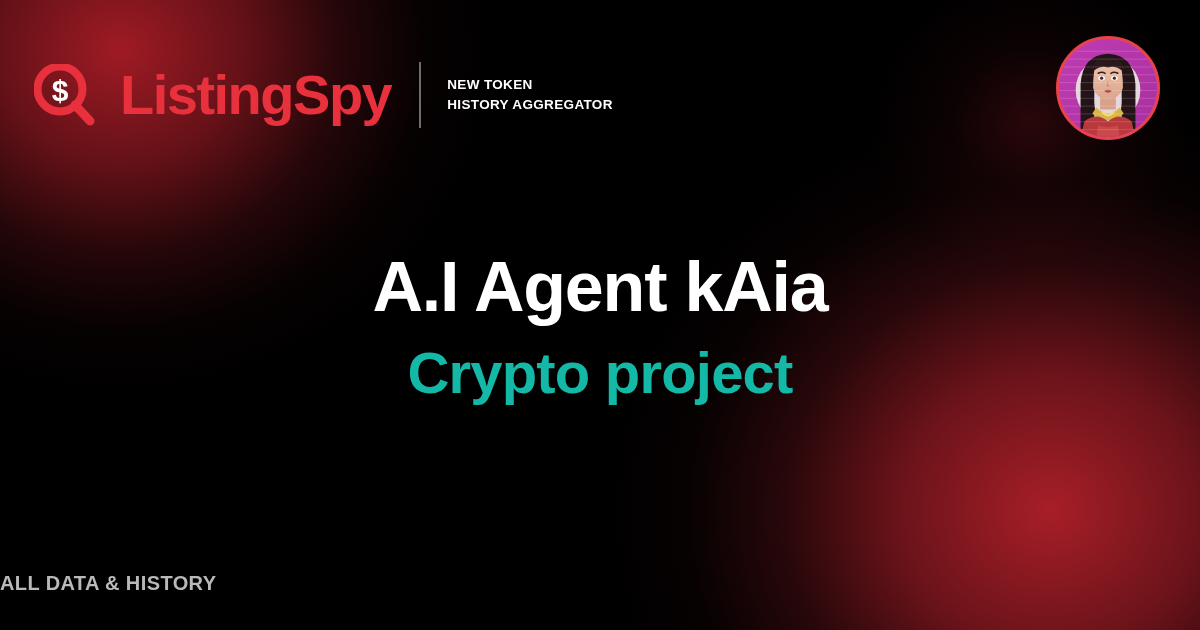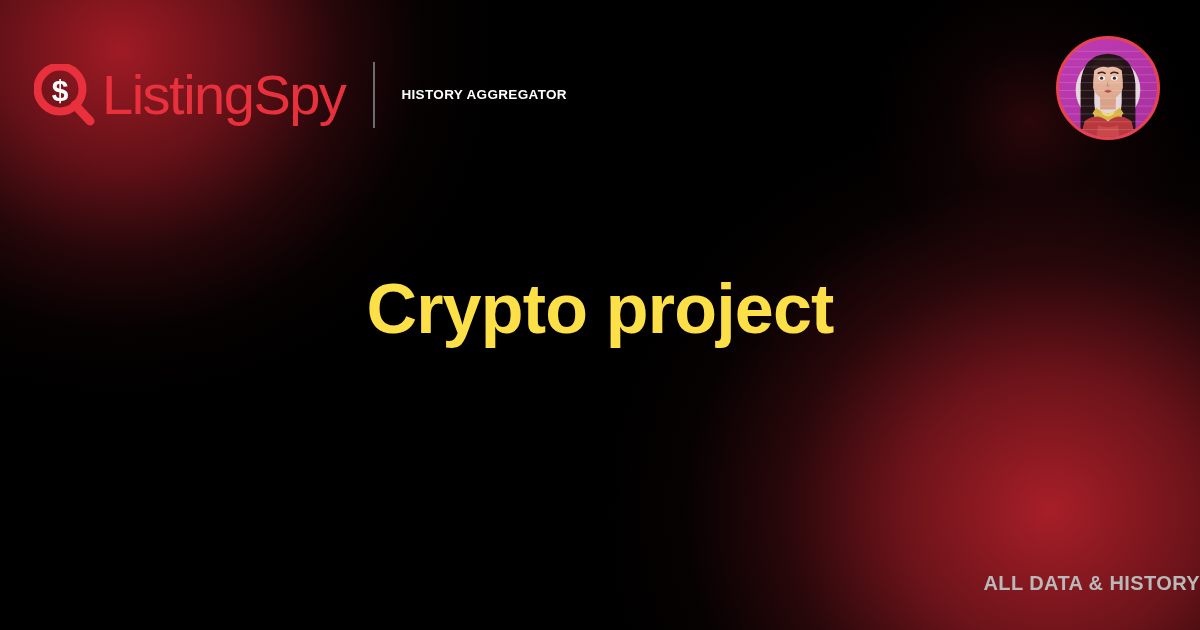--- a/index.html
+++ b/index.html
@@ -69,26 +69,26 @@
     height: 86px;
   }
   .logo-mark {
     width: 62px;
     height: 62px;
     flex: 0 0 auto;
     margin-right: 6px;
   }
   .logo-word {
     font-size: 56px;
-    font-weight: 400;
+    font-weight: 700;
     color: #E8313D;
     letter-spacing: -1.5px;
     line-height: 1;
     white-space: nowrap;
-    margin-left: 0;
+    margin-left: 18px;
   }
   .header-divider {
     width: 2px;
     height: 66px;
     background: #6d6d6d;
     margin: 0 26px 0 28px;
     flex: 0 0 auto;
   }
   .tagline {
     color: #ffffff;
@@ -125,36 +125,36 @@
   .hero-title {
     font-size: 70px;
     font-weight: 700;
     color: #ffffff;
     line-height: 1.0;
     letter-spacing: -1.2px;
     margin: 0;
     padding: 0;
   }
   .hero-subtitle {
-    font-size: 70px;
-    font-weight: 700;
-    color: #fde047;
+    font-size: 58px;
+    font-weight: 700;
+    color: #14b8a6;
     line-height: 1.0;
     letter-spacing: -0.8px;
     margin: 22px 0 0 0;
     padding: 0;
   }
 
   
   .footer {
     position: absolute;
     left: 0;
     right: 0;
     top: 572px;
-    text-align: right;
+    text-align: left;
     color: #B9B9B9;
     font-size: 20px;
     font-weight: 700;
     letter-spacing: 0.4px;
   }
 </style>
 </head>
 <body>
 
 <div id="page">
@@ -171,20 +171,21 @@
         <line x1="41" y1="41" x2="56" y2="57" stroke="#E8313D" stroke-width="9" stroke-linecap="round"></line>
         <text x="26" y="36.5" text-anchor="middle" font-family="Liberation Sans, sans-serif" font-size="30" font-weight="700" fill="#ffffff">$</text>
       </svg>
     </span>
 
     <span class="logo-word">ListingSpy</span>
 
     <span class="header-divider"></span>
 
     <div class="tagline">
+      <div>NEW TOKEN</div>
       <div>HISTORY AGGREGATOR</div>
     </div>
   </div>
 
   <div class="avatar">
     <span>
       <svg viewBox="0 0 100 100" xmlns="http://www.w3.org/2000/svg">
         <defs>
           <clipPath id="circ">
               <circle cx="50" cy="50" r="50"></circle>
@@ -243,18 +244,19 @@
             <rect x="0" y="76" width="100" height="1" fill="#ffffff"></rect>
             <rect x="0" y="84" width="100" height="1" fill="#ffffff"></rect>
             <rect x="0" y="92" width="100" height="1" fill="#ffffff"></rect>
           </g>
         </g>
       </svg>
     </span>
   </div>
 
   <div class="hero">
+    <h1 class="hero-title">A.I Agent kAia</h1>
     <h2 class="hero-subtitle">Crypto project</h2>
   </div>
 
   <div class="footer">ALL DATA &amp; HISTORY</div>
 
 </div>
 
 </body></html>

